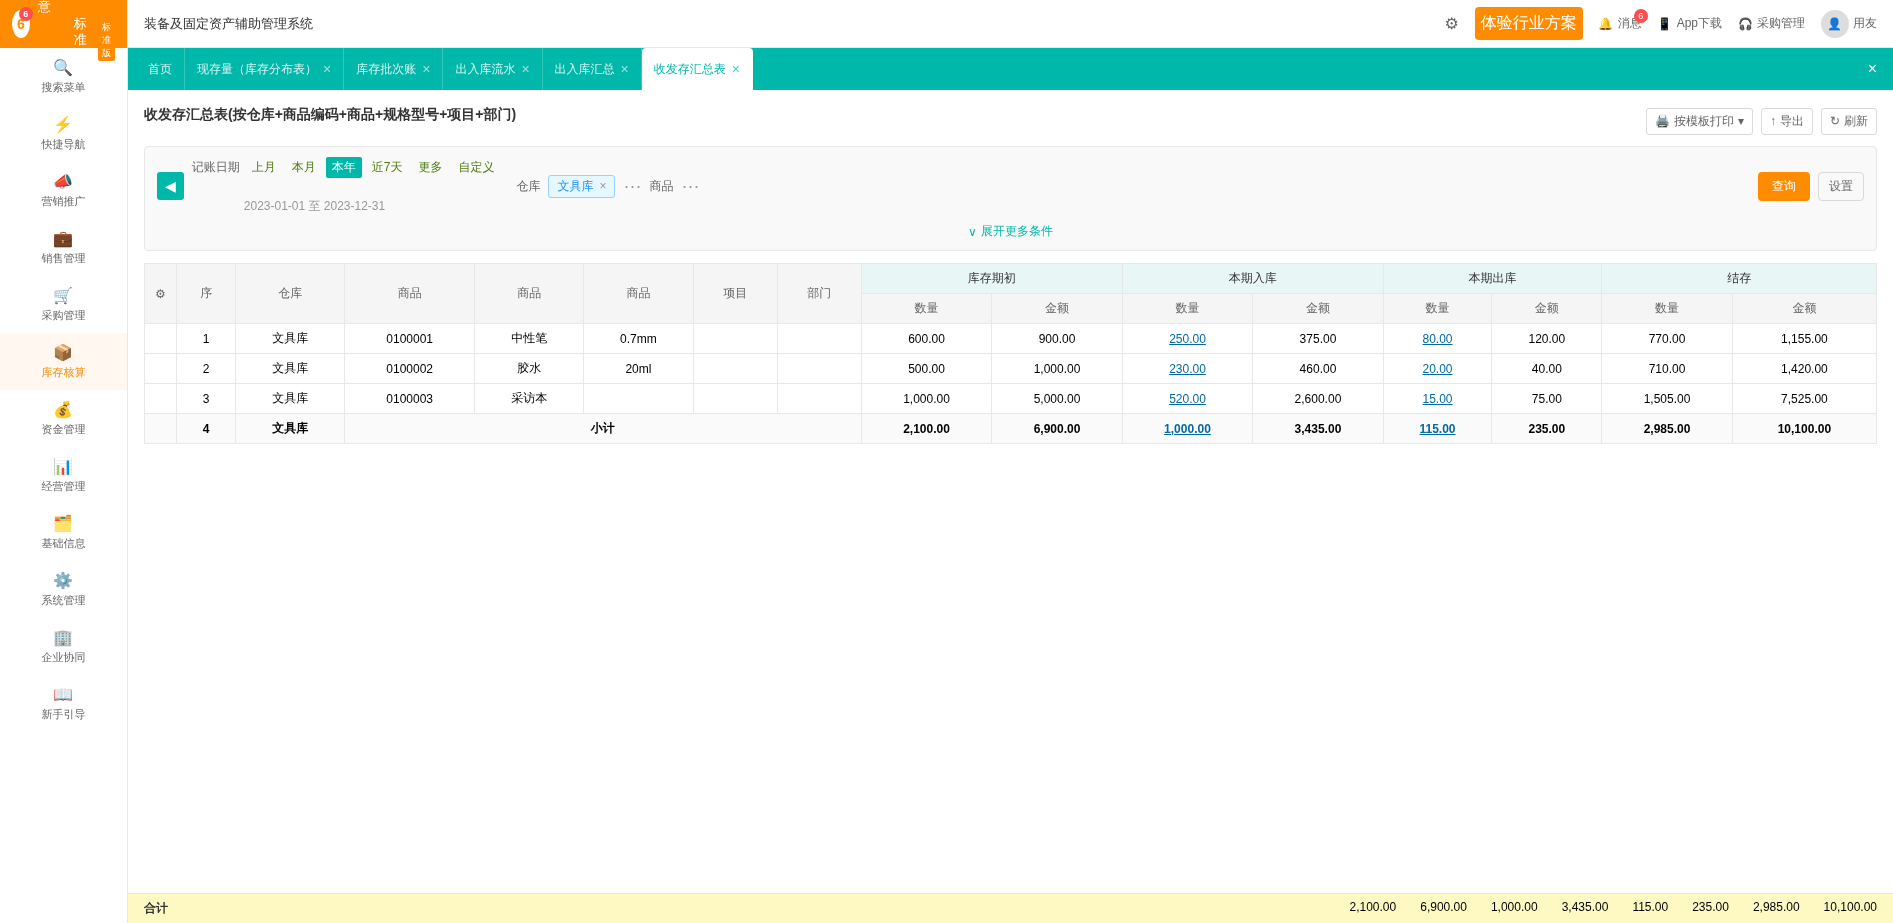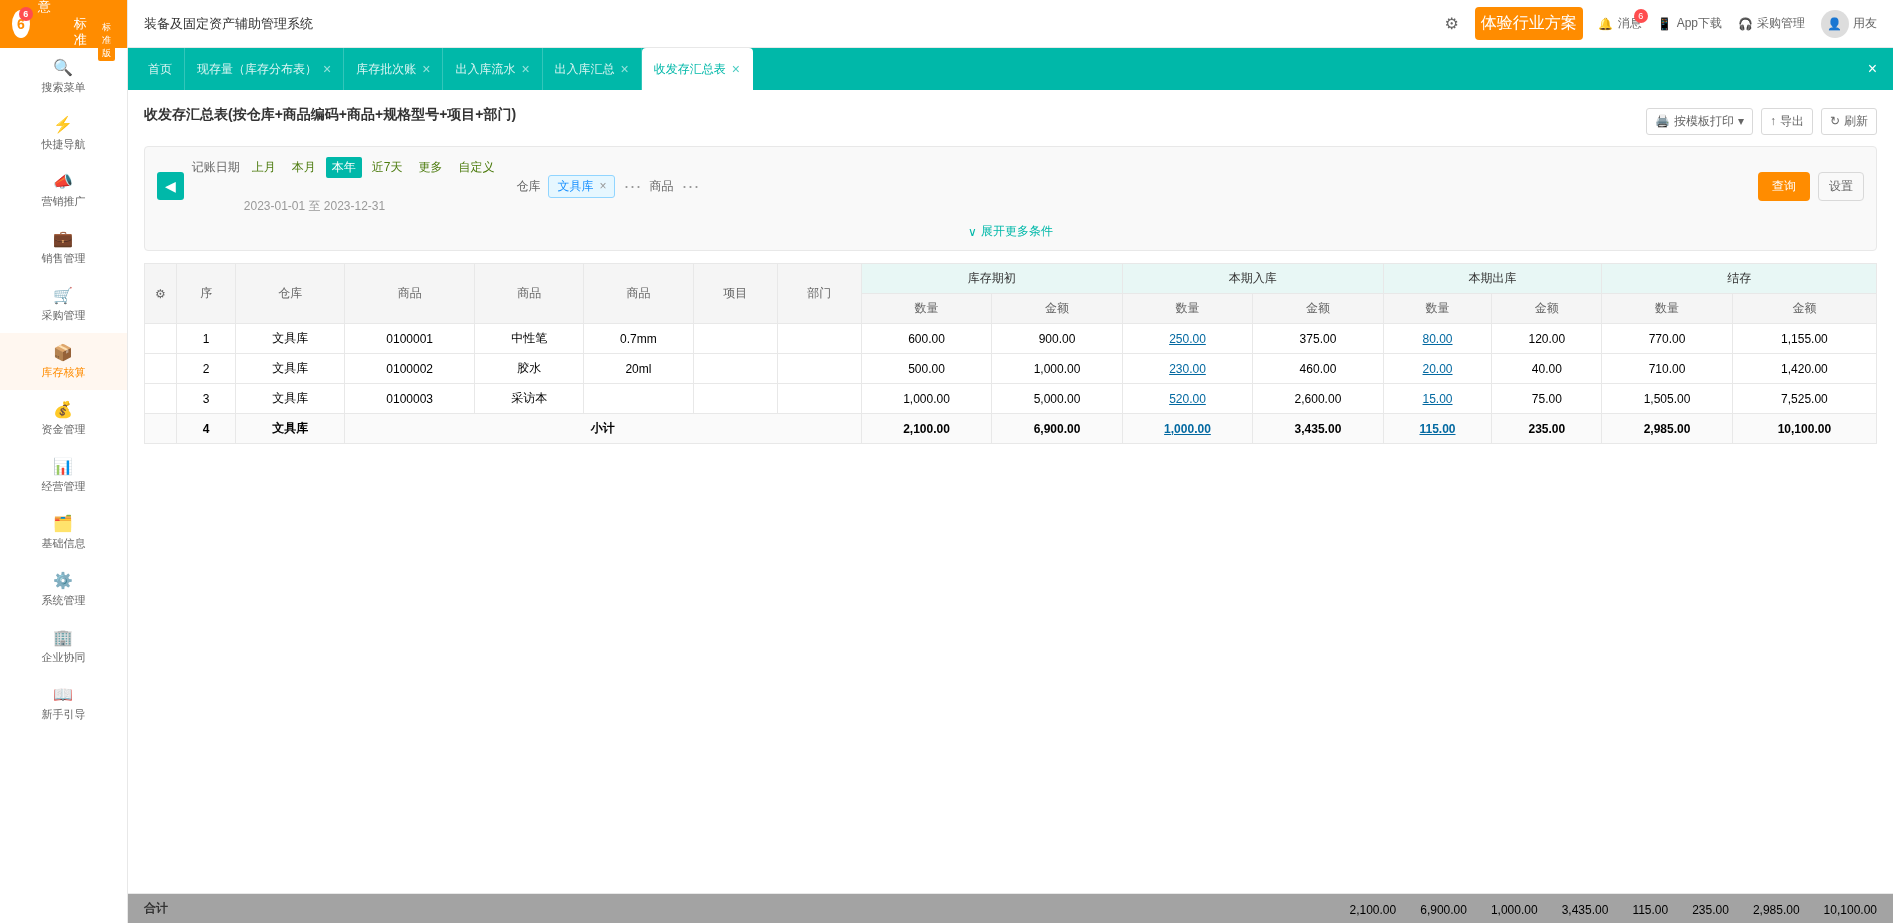--- a/index.html
+++ b/index.html
@@ -63,21 +63,21 @@
     
     .data-table { width: 100%; border-collapse: collapse; font-size: 12px; }
     .data-table th, .data-table td { border: 1px solid #e8e8e8; padding: 6px 8px; text-align: center; white-space: nowrap; }
     .data-table thead th { background: #f5f5f5; color: #666; font-weight: normal; }
     .data-table thead .group-header { background: #e8f7f5; color: #333; font-weight: 500; margin-top: 25px; }
     .data-table tbody tr.subtotal td { font-weight: bold; background: #fafafa; }
     .link-text { color: #0369a1; text-decoration: underline; cursor: pointer; }
     .settings-icon-cell { width: 32px; }
 
     
-    .bottom-bar { position: sticky; bottom: 0; background: #a3a3a3; border-top: 1px solid #e8e8e8; padding: 6px 16px; display: flex; align-items: flex-end; }
+    .bottom-bar { position: sticky; bottom: 0; background: #fef9c3; border-top: 1px solid #e8e8e8; padding: 6px 16px; display: flex; align-items: flex-start; }
 
     
     ::-webkit-scrollbar { width: 6px; height: 6px; }
     ::-webkit-scrollbar-thumb { background: #ccc; border-radius: 3px; }
   </style>
 </head>
 <body>
 
 <div class="sidebar">
   <div class="sidebar-logo">

